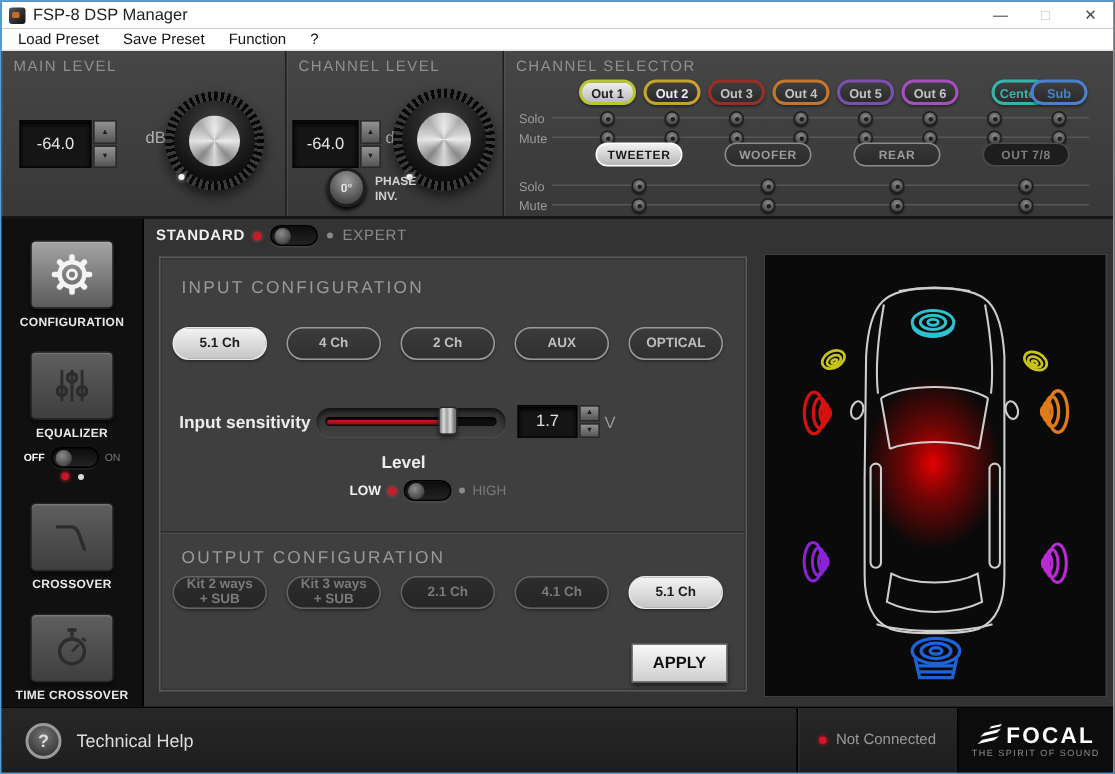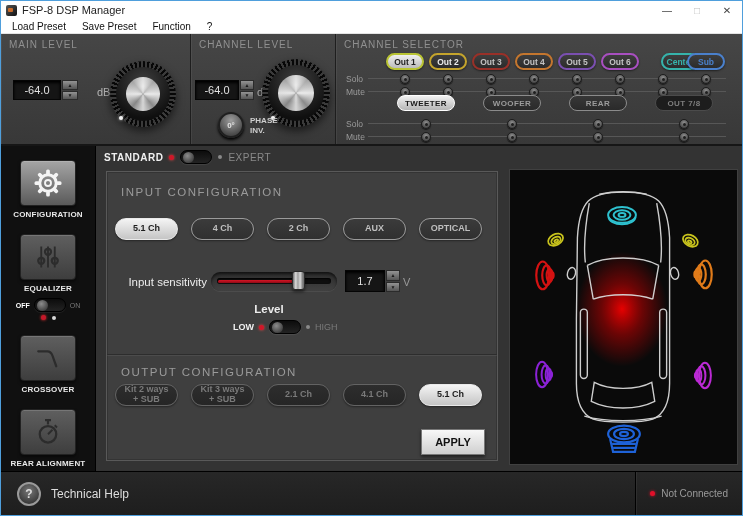--- a/index.html
+++ b/index.html
@@ -14,21 +14,21 @@
 .win-btn{width:30px;display:flex;align-items:center;justify-content:center;font-size:10px;color:#444}
 .win-btn.dim{color:#c0c0c0}
 .menubar{height:15px;background:#fff;display:flex;align-items:center;padding-left:3px;border-bottom:1px solid #e4e4e4}
 .menu-item{font-size:10px;color:#111;padding:0 8px}
 
 .toppanel{height:112px;background:linear-gradient(#464646,#383838);display:flex;border-bottom:2px solid #161616}
 .tp-section{position:relative;height:100%;border-right:1px solid #1e1e1e;box-shadow:inset 1px 0 0 rgba(255,255,255,.06)}
 .tp-s1{width:190px}.tp-s2{width:145px}.tp-s3{flex:1;border-right:none}
 .tp-title{position:absolute;top:5px;left:8px;font-size:10px;color:#909090;letter-spacing:1px}
 .spinner{display:flex;position:absolute}
-.spin-val{width:48px;height:20px;background:#151515;border:1px solid #050505;box-shadow:inset 0 2px 3px #000;color:#e2e2e2;font-size:11px;display:flex;align-items:center;justify-content:center}
+.spin-val{width:48px;height:32px;background:#151515;border:1px solid #050505;box-shadow:inset 0 2px 3px #000;color:#e2e2e2;font-size:11px;display:flex;align-items:center;justify-content:center}
 .spin-btns{display:flex;flex-direction:column;width:16px;margin-left:1px;gap:1px}
 .spin-btn{flex:1;background:linear-gradient(#939393,#555);border:1px solid #2b2b2b;color:#1b1b1b;font-size:5px;display:flex;align-items:center;justify-content:center}
 .unit{position:absolute;font-size:11px;color:#b5b5b5}
 .knob{position:absolute}
 .knob-ring{position:absolute;inset:0;border-radius:50%;background:repeating-conic-gradient(#070707 0deg 4deg,#3a3a3a 4deg 8deg);box-shadow:0 4px 8px rgba(0,0,0,.55)}
 .knob-mid{position:absolute;inset:6px;border-radius:50%;background:radial-gradient(circle at 50% 30%,#404040,#0f0f0f 75%)}
 .knob-cap{position:absolute;inset:16px;border-radius:50%;background:radial-gradient(circle at 50% 28%,rgba(255,255,255,.6),rgba(255,255,255,0) 55%),conic-gradient(#cfcfcf,#8f8f8f 40deg,#e6e6e6 90deg,#8a8a8a 140deg,#d6d6d6 180deg,#878787 220deg,#e2e2e2 270deg,#8f8f8f 320deg,#cfcfcf)}
 .knob-dot{position:absolute;width:4px;height:4px;border-radius:50%;background:#f2f2f2;left:13%;bottom:11%;box-shadow:0 0 3px rgba(255,255,255,.8)}
 .phase-knob{position:absolute;width:26px;height:26px;border-radius:50%;background:radial-gradient(circle at 50% 30%,#9d9d9d,#4e4e4e 70%,#323232);border:2px solid #1f1f1f;color:#e4e4e4;font-size:8px;font-weight:bold;display:flex;align-items:center;justify-content:center;box-shadow:0 2px 3px #000}
 .phase-label{position:absolute;font-size:8px;font-weight:bold;color:#cfcfcf;line-height:1.2}
@@ -69,21 +69,21 @@
 .mode-row{position:absolute;top:4px;left:8px;display:flex;align-items:center;gap:6px}
 .mode-left{font-size:10px;font-weight:bold;color:#f0f0f0;letter-spacing:.5px}
 .mode-right{font-size:10px;color:#8a8a8a;letter-spacing:.5px}
 .config-panel{position:absolute;left:10px;top:25px;width:392px;height:290px;background:#3f3f3f;border:1px solid #595959;box-shadow:inset 0 0 0 1px #343434}
 .panel-header{position:absolute;left:14px;font-size:11.5px;color:#9a9a9a;letter-spacing:1.5px}
 .panel-divider{position:absolute;left:0;right:0;top:182px;height:1px;background:#2d2d2d;box-shadow:0 1px 0 rgba(255,255,255,.07)}
 .pill-row{position:absolute;left:8px;display:flex;gap:13px}
 .pill{width:63px;height:22px;border-radius:11px;background:linear-gradient(#3b3b3b,#303030);border:1px solid #9b9b9b;color:#bfbfbf;font-size:9px;font-weight:bold;display:flex;flex-direction:column;align-items:center;justify-content:center;line-height:1.1;box-shadow:0 1px 2px rgba(0,0,0,.4)}
 .pill.active{background:linear-gradient(#f4f4f4,#c5c5c5);color:#1d1d1d;border-color:#e9e9e9}
 .pill.dim{background:linear-gradient(#2d2d2d,#262626);border-color:#636363;color:#7a7a7a}
-.sens-label{position:absolute;left:10px;top:104px;width:90px;text-align:right;font-size:11.5px;font-weight:normal;color:#ececec}
+.sens-label{position:absolute;left:10px;top:104px;width:90px;text-align:right;font-size:11.5px;font-weight:bold;color:#ececec}
 .slider-groove{position:absolute;left:104px;top:100px;width:126px;height:19px;border-radius:9px;background:linear-gradient(#2b2b2b,#424242);box-shadow:inset 0 2px 3px rgba(0,0,0,.6),0 1px 0 rgba(255,255,255,.07)}
 .slider-track{position:absolute;left:6px;right:6px;top:6px;height:6px;border-radius:3px;background:#0f0f0f;box-shadow:inset 0 1px 2px #000}
 .slider-fill{position:absolute;left:1px;top:1.5px;height:3px;border-radius:1.5px;background:linear-gradient(#d41525,#8f0a16)}
 .slider-handle{position:absolute;top:-7px;width:13px;height:19px;margin-left:-6px;border-radius:3px;background:linear-gradient(90deg,#6f6f6f,#dadada 25%,#9e9e9e 45%,#dadada 65%,#767676 90%);border:1px solid #2a2a2a;box-shadow:0 2px 3px rgba(0,0,0,.5)}
 .sens-spin{left:238px;top:98px}
 .sens-unit{left:296px;top:104px;color:#9a9a9a}
 .level-label{position:absolute;left:140px;top:131px;width:44px;text-align:center;font-size:11.5px;font-weight:bold;color:#ececec}
 .level-row{position:absolute;left:126px;top:148px;display:flex;align-items:center;gap:5px}
 .level-low{font-size:9px;font-weight:bold;color:#f0f0f0}
 .level-high{font-size:9px;color:#7a7a7a}
@@ -295,21 +295,21 @@
 
       <div class="side-item">
         <div class="side-btn">
           <svg viewBox="0 0 40 40" width="30" height="30">
             <circle cx="20" cy="23" r="11" fill="none" stroke="currentColor" stroke-width="3"></circle>
             <path d="M16,4 h8 M20,4 v6" stroke="currentColor" stroke-width="3" fill="none"></path>
             <path d="M20,23 L26,17" stroke="currentColor" stroke-width="2.5" fill="none"></path>
             <path d="M29,11 l3,3" stroke="currentColor" stroke-width="2.5" fill="none"></path>
           </svg>
         </div>
-        <div class="side-label">REAR ALIGNMENT</div>
+        <div class="side-label">TIME CROSSOVER</div>
       </div>
     </div>
 
     <div class="main">
       <div class="mode-row">
         <span class="mode-left">STANDARD</span>
         <div class="dot-red"></div>
         <div class="toggle">
             <div class="toggle-knob"></div>
           </div>
@@ -453,15 +453,26 @@
 
   <div class="footer">
     <div class="help">
       <div class="help-badge">?</div>
       <div class="help-text">Technical Help</div>
     </div>
     <div class="status">
       <div class="status-dot" style="color: rgb(224, 16, 42);"></div>
       <div class="status-text">Not Connected</div>
     </div>
+    <div class="brand">
+      <div class="brand-row">
+        <svg viewBox="0 0 26 22" width="17" height="15" fill="currentColor">
+          <path d="M1,21 L18,17 L23,13 L6,16.5 Z"></path>
+          <path d="M4,13.5 L21,9.5 L25,5.5 L8,9.5 Z"></path>
+          <path d="M13,5.5 L24,3 L26,0.5 L15,2.8 Z"></path>
+        </svg>
+        <span class="brand-name">FOCAL</span>
+      </div>
+      <div class="brand-tagline">THE SPIRIT OF SOUND</div>
+    </div>
   </div>
 
 </div>
 
 </body></html>

